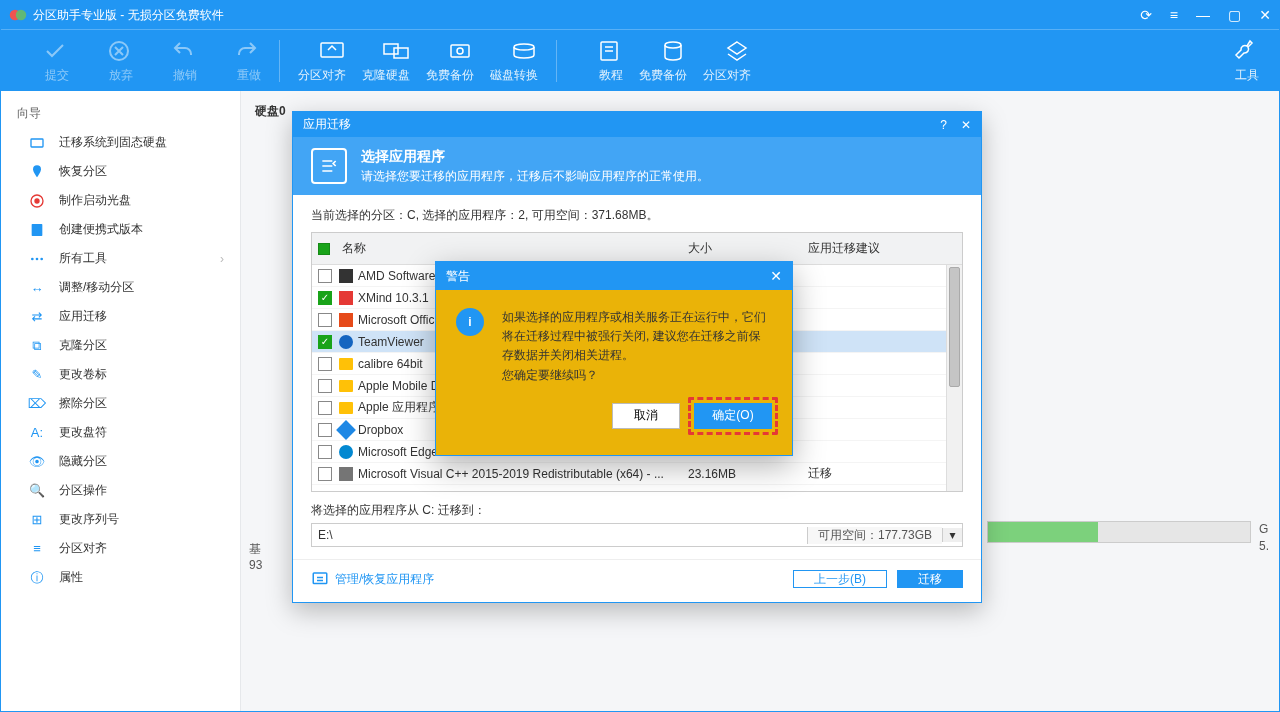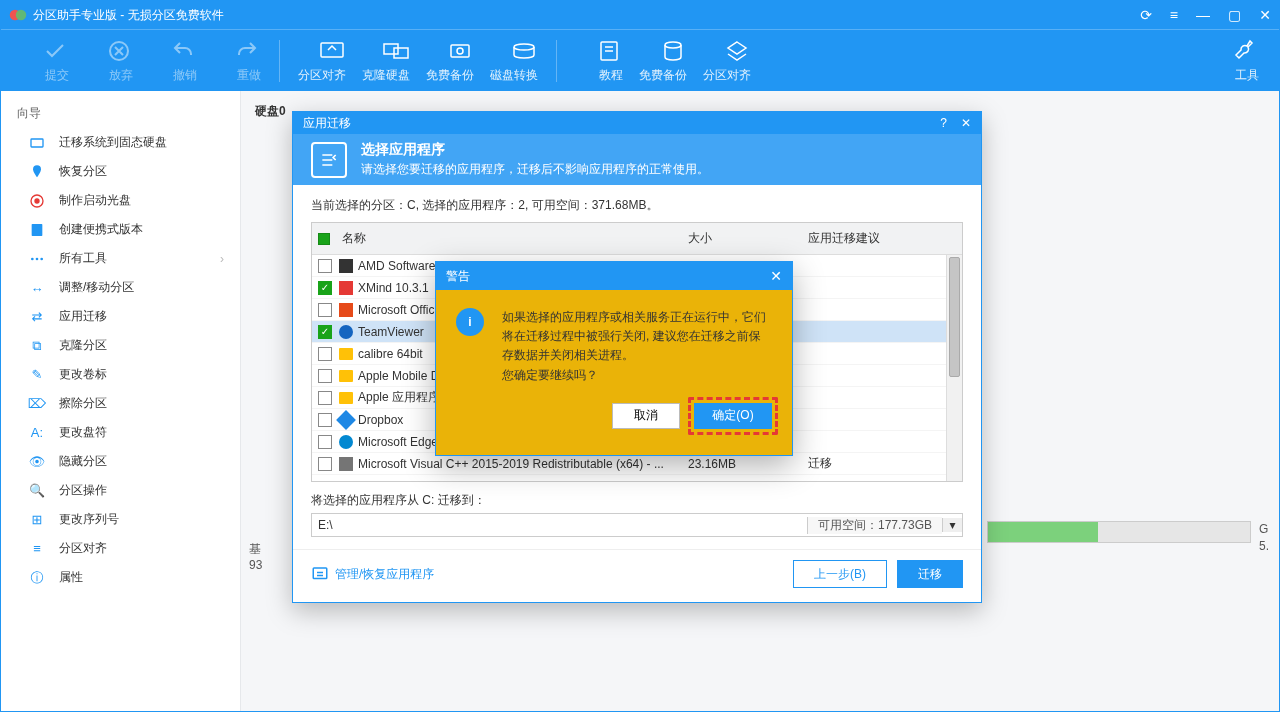--- a/index.html
+++ b/index.html
@@ -51,21 +51,21 @@
 .table .scroll{position:absolute;right:0;top:0;width:16px;height:100%;background:#f1f1f1;border-left:1px solid #ddd}
 .table .scroll .thumb{position:absolute;left:2px;right:2px;top:2px;height:120px;background:#c5c5c5;border:1px solid #aaa;border-radius:2px}
 .destlabel{margin-top:10px;margin-bottom:4px}
 .destrow{display:flex;align-items:center;border:1px solid #ccc;height:24px}
 .destrow .dest{flex:1;padding:0 6px;background:#fff}
 .destrow .free{padding:0 10px;color:#555;border-left:1px solid #ccc;background:#f7f7f7}
 .destrow .drop{width:20px;text-align:center;border-left:1px solid #ccc;background:#efefef}
 .dbtns{display:flex;align-items:center;padding:10px 18px 14px;border-top:1px solid #eee}
 .dbtns .link{display:flex;align-items:center;gap:6px;color:#2196F3;cursor:pointer}
 .dbtns .spacer{flex:1}
-.btn{height:28px;padding:0 20px;border:1px solid #2196F3;background:#fff;color:#2196F3;cursor:pointer;display:flex;align-items:center;justify-content:center}
+.btn{height:18px;padding:0 20px;border:1px solid #2196F3;background:#fff;color:#2196F3;cursor:pointer;display:flex;align-items:center;justify-content:center}
 .btn.primary{background:#2196F3;color:#fff}
 .btn+.btn{margin-left:10px}
 .warnmodal{position:absolute;left:434px;top:260px;width:358px;height:195px;background:#eab308;border:1px solid #2196F3;box-shadow:0 10px 30px rgba(0,0,0,.3);z-index:50}
 .whdr{height:28px;background:#2196F3;color:#fff;display:flex;align-items:center;padding:0 10px}
 .whdr .x{margin-left:auto;font-size:14px;cursor:pointer}
 .wbody{padding:18px 20px;display:flex;gap:18px}
 .wicon{width:28px;height:28px;border-radius:50%;background:#2196F3;color:#fff;display:flex;align-items:center;justify-content:center;font-weight:bold;flex:0 0 28px}
 .wtext{color:#333;line-height:1.6}
 .wbtns{display:flex;justify-content:flex-end;gap:14px;padding:0 20px 16px}
 .wbtn{height:26px;width:68px;border:1px solid #bbb;background:#fff;display:flex;align-items:center;justify-content:center;cursor:pointer}

